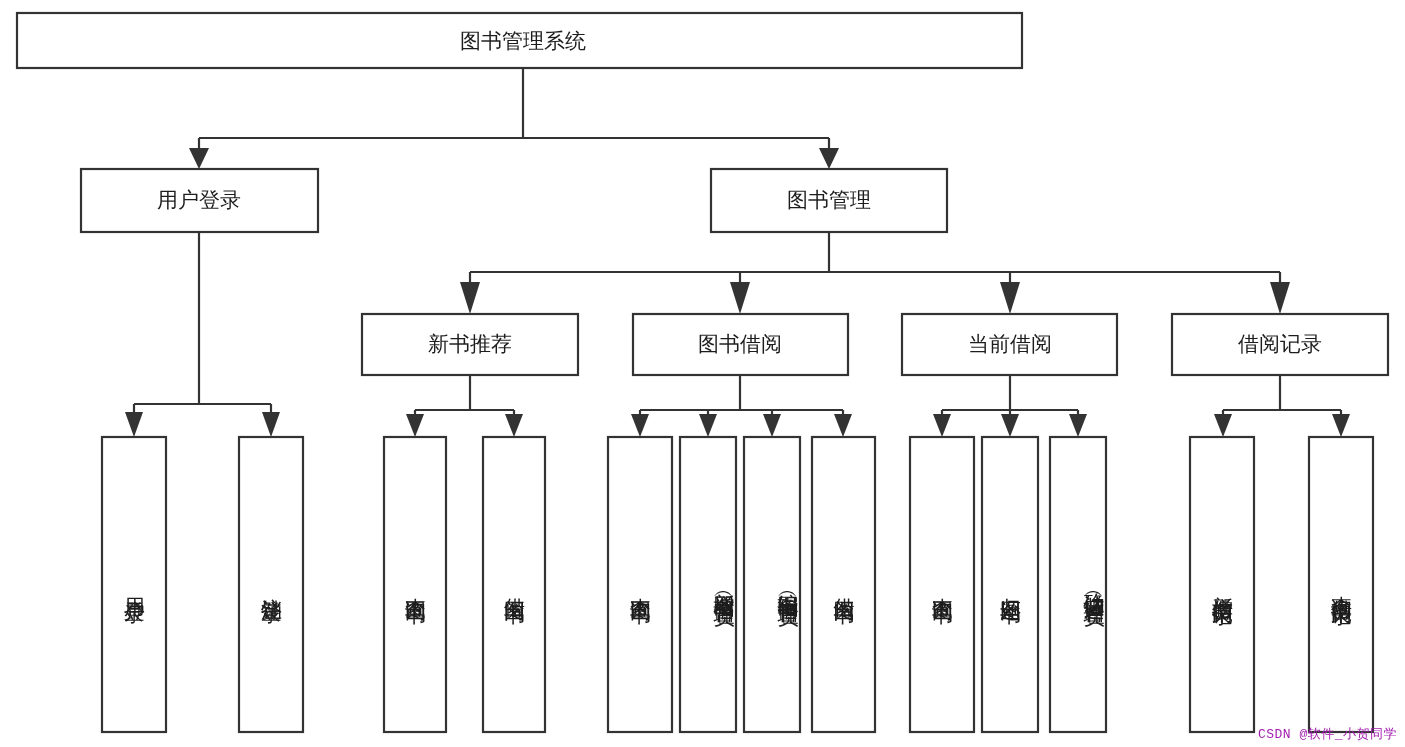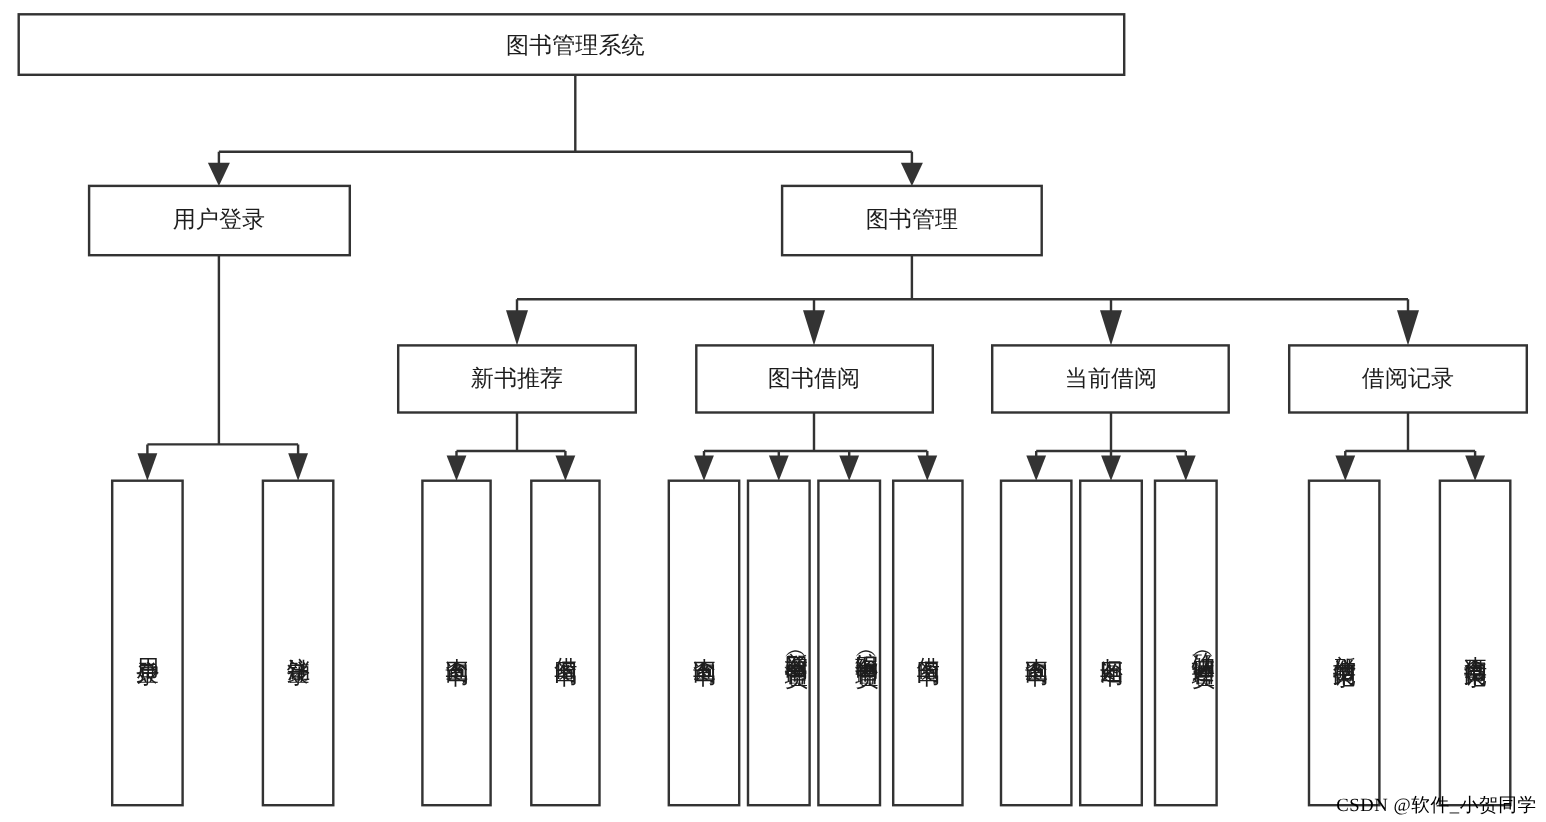--- a/index.html
+++ b/index.html
@@ -60,23 +60,23 @@
     line-height: 1.18;
     letter-spacing: 2px;
     color: #1d1d1d;
     white-space: nowrap;
     pointer-events: none;
   }
   .watermark {
     position: absolute;
     right: 8px;
     bottom: 4px;
-    font-family: Liberation Serif, serif;
-    font-size: 17px;
-    color: #000000;
+    font-family: Liberation Mono, monospace;
+    font-size: 13px;
+    color: #a21caf;
     white-space: nowrap;
     letter-spacing: 0.5px;
   }
 </style>
 </head>
 <body>
 
 <div id="diagram-root">
 
   <svg id="tree-svg" viewBox="0 0 1405 747">

